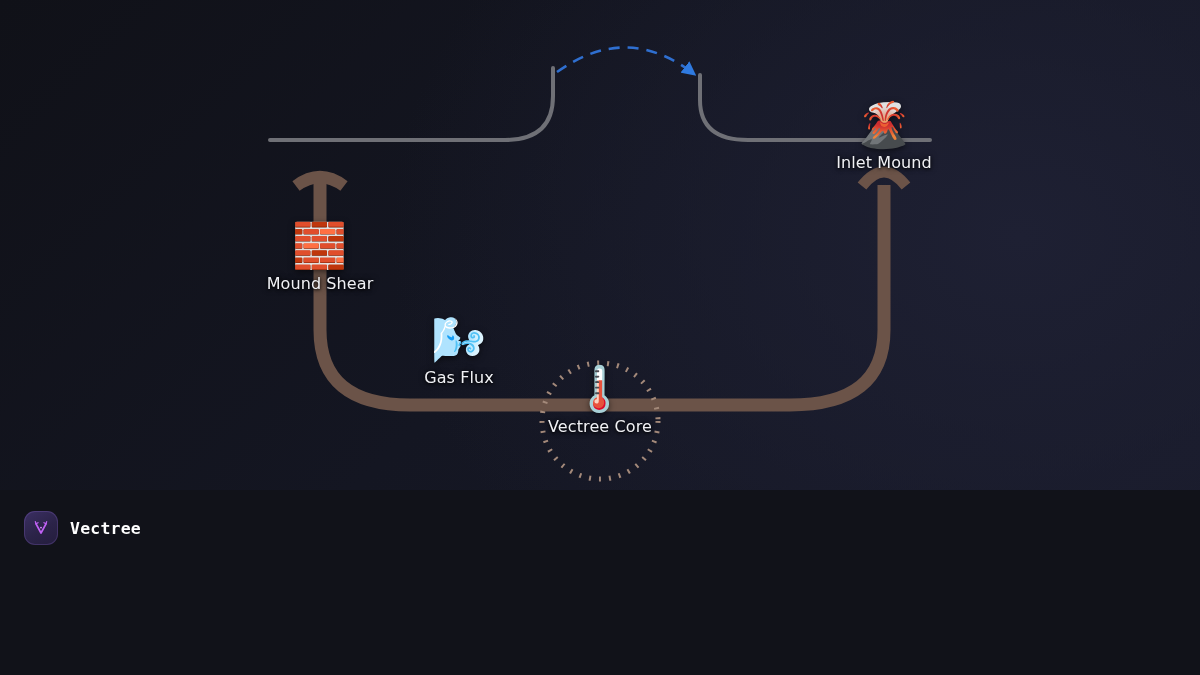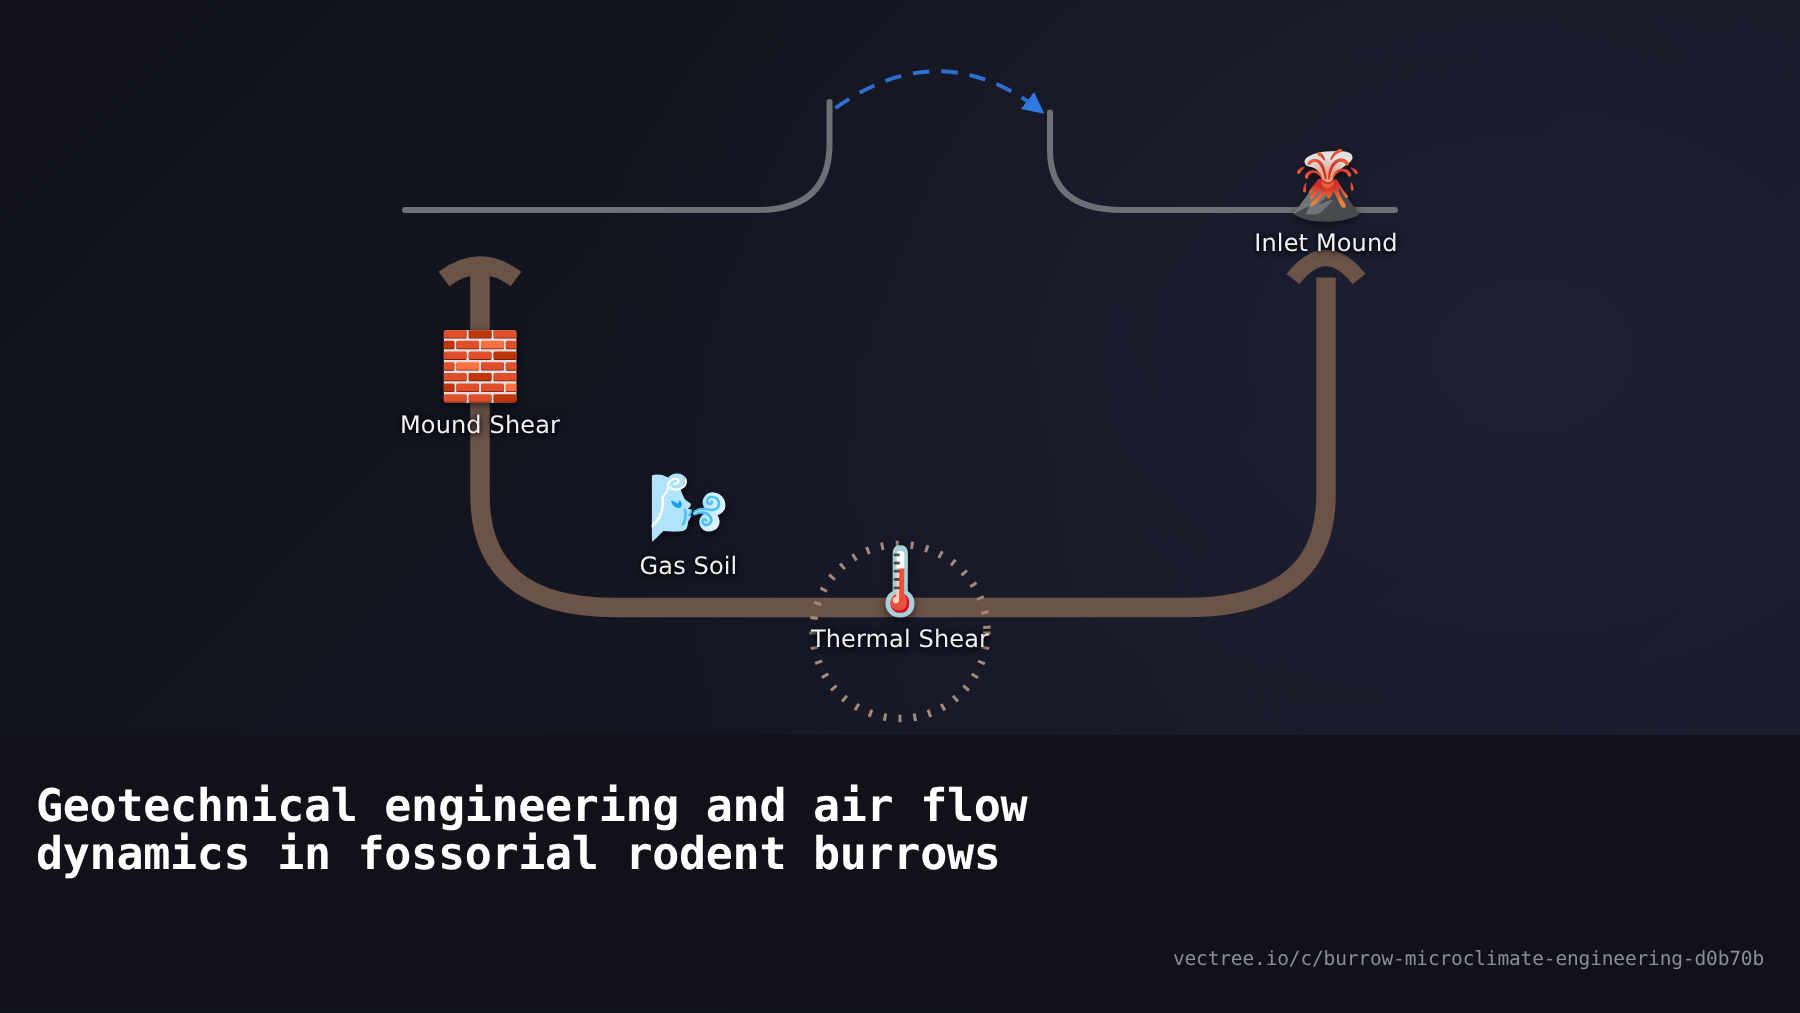--- a/index.html
+++ b/index.html
@@ -143,37 +143,46 @@
       <circle cx="600" cy="421" r="58" fill="none" stroke="#a3897a" stroke-width="5" stroke-dasharray="2 8" stroke-linecap="butt"></circle>
     </svg>
 
     <div class="node" style="left:320px; top:258px;">
       <span class="node-emoji">🧱</span>
       <span class="node-label">Mound Shear</span>
     </div>
 
     <div class="node" style="left:459px; top:352px;">
       <span class="node-emoji">🌬️</span>
-      <span class="node-label">Gas Soil</span>
+      <span class="node-label">Gas Flux</span>
     </div>
 
     <div class="node" style="left:600px; top:401px;">
       <span class="node-emoji">🌡️</span>
-      <span class="node-label">Thermal Shear</span>
+      <span class="node-label">Vectree Core</span>
     </div>
 
     <div class="node" style="left:884px; top:137px;">
       <span class="node-emoji">🌋</span>
       <span class="node-label">Inlet Mound</span>
     </div>
 
   </div>
 
   <div id="footer">
 
+    <div id="brand-row">
+      <div id="brand-logo">
+        <svg width="20" height="20" viewBox="0 0 24 24">
+          <path d="M6 7 L12 18 L18 7" fill="none" stroke="#c061f5" stroke-width="2.1" stroke-linecap="round" stroke-linejoin="round"></path>
+          <path d="M6 7 L5.2 4.4 M6 7 L8.4 5.6" fill="none" stroke="#c061f5" stroke-width="1.5" stroke-linecap="round"></path>
+          <path d="M18 7 L18.8 4.4 M18 7 L15.6 5.6" fill="none" stroke="#c061f5" stroke-width="1.5" stroke-linecap="round"></path>
+          <circle cx="12" cy="11.5" r="1.15" fill="#d68cfb"></circle>
+        </svg>
+      </div>
+      <span id="brand-name">Vectree</span>
+    </div>
 
-    <div id="headline">Geotechnical engineering and air flow dynamics in fossorial rodent burrows</div>
 
-    <div id="page-url">vectree.io/c/burrow-microclimate-engineering-d0b70b</div>
 
   </div>
 
 </div>
 
 </body></html>

